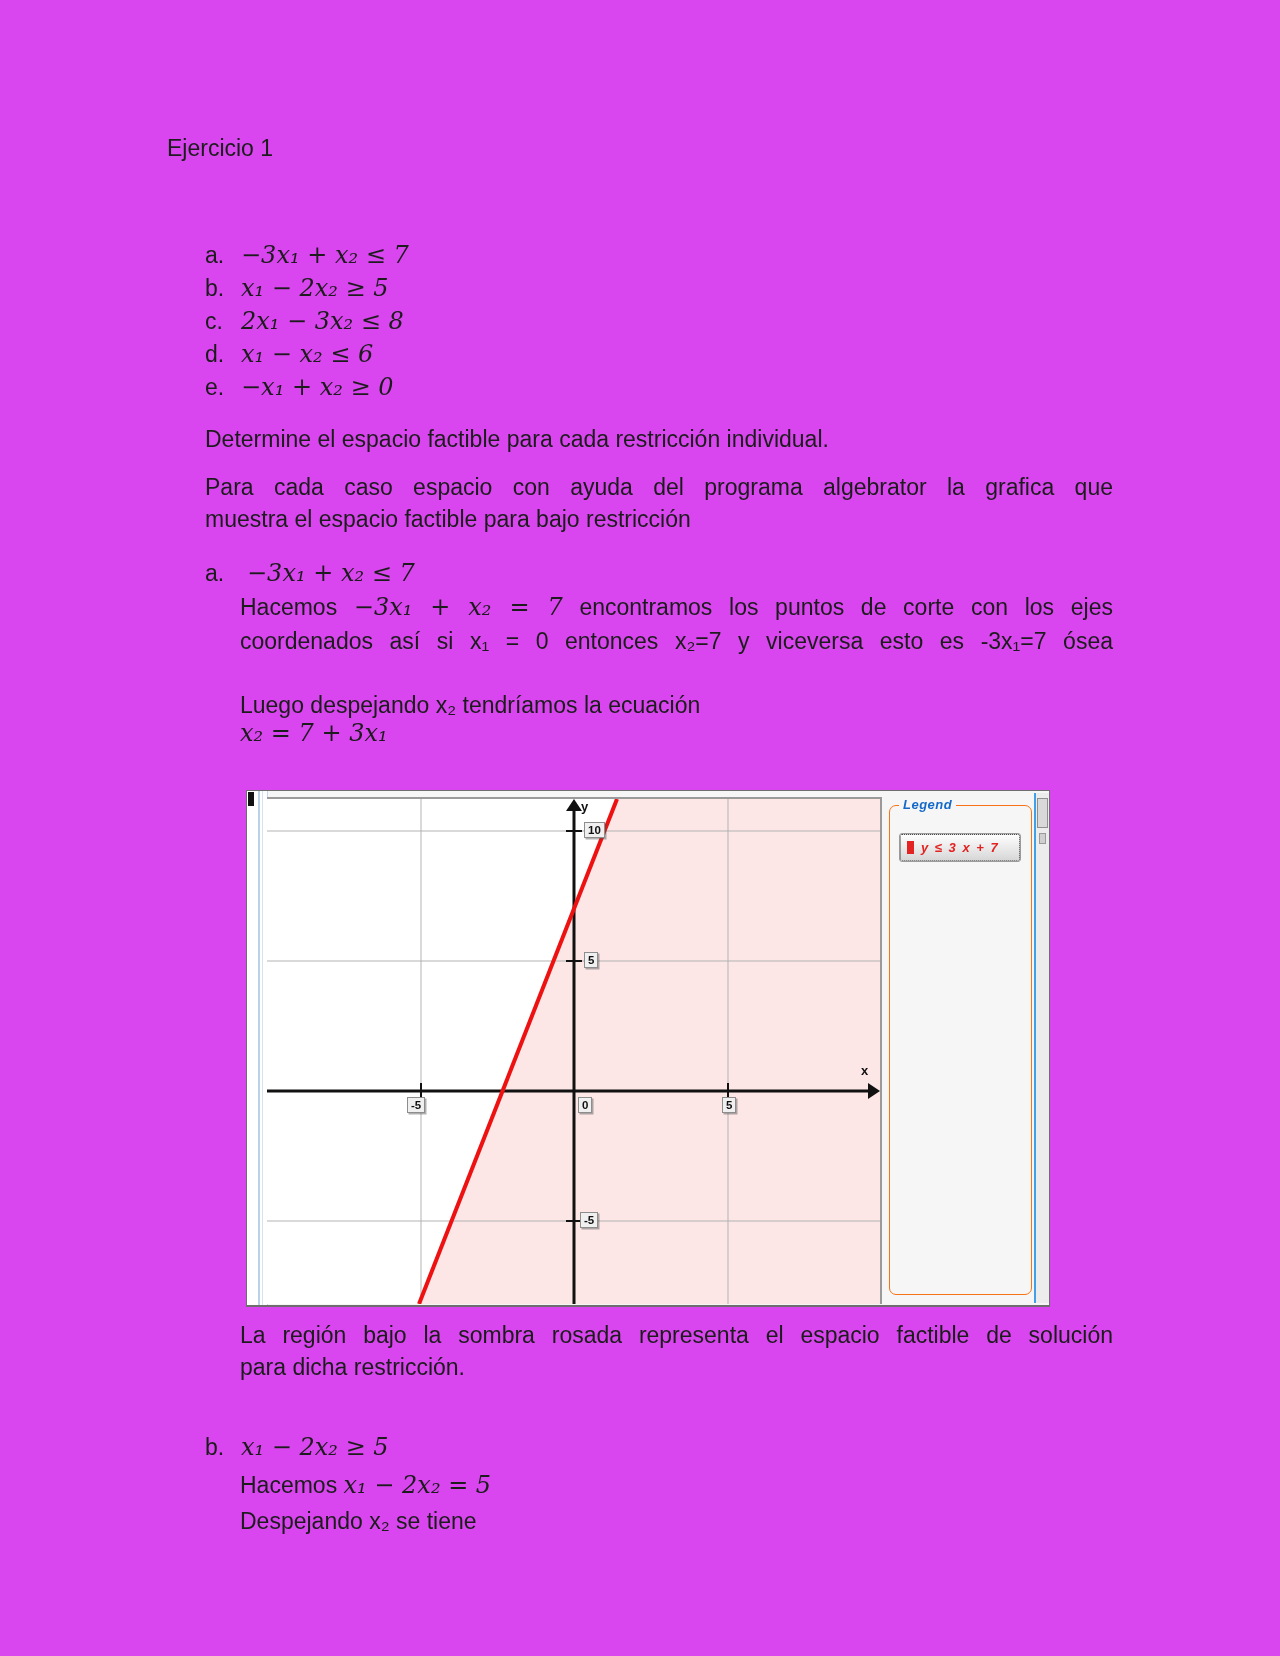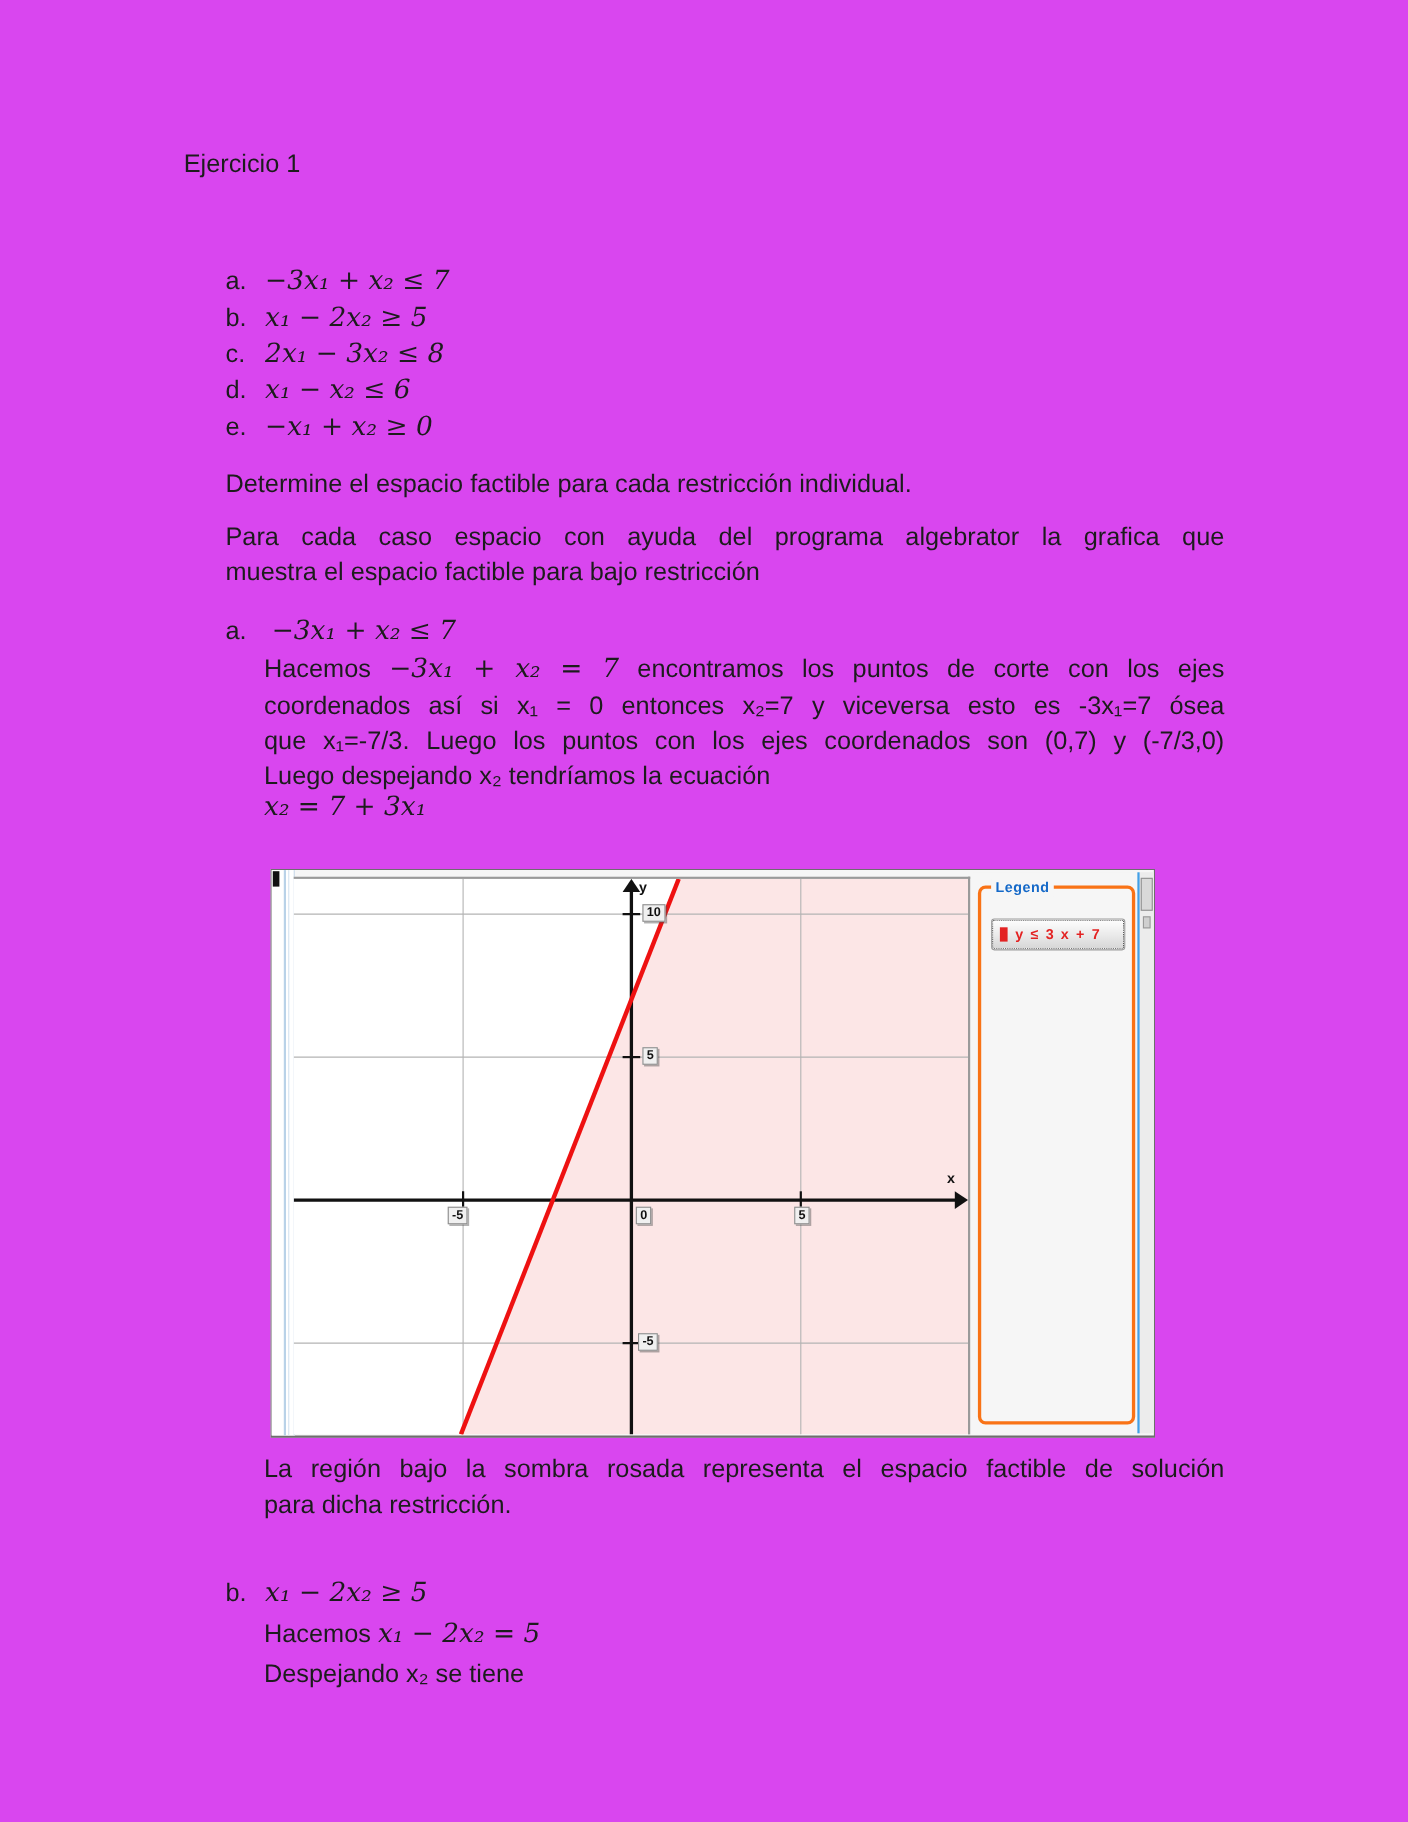--- a/index.html
+++ b/index.html
@@ -31,21 +31,21 @@
   .plot svg{position:absolute;left:0;top:0;}
   .axlab{position:absolute;font-size:13px;font-weight:bold;color:#111;line-height:13px;}
   .tag{
     position:absolute;background:#f0f0f0;border:1px solid #8d8d8d;
     box-shadow:1.5px 1.5px 0 rgba(80,80,80,.45);
     font-size:11.5px;font-weight:bold;line-height:14px;padding:0 3px;color:#111;white-space:nowrap;
   }
   .legendpanel{position:absolute;left:637px;top:2px;bottom:2px;width:152px;background:#f6f6f6;}
   .fieldset{
     position:absolute;left:5px;right:4px;top:12px;bottom:8px;
-    border:3px solid #f97316;border-radius:7px;
+    border:1px solid #f97316;border-radius:7px;font-style:italic;
   }
   .fstitle{
     position:absolute;top:-9px;left:9px;background:#f6f6f6;padding:0 4px;
     color:#1569c8;font-weight:bold;font-size:13px;letter-spacing:.5px;line-height:16px;white-space:nowrap;
   }
   .legenditem{
     position:absolute;left:10px;top:28px;width:118px;height:25px;
     background:linear-gradient(180deg,#fdfdfd 0%,#e9e9e9 55%,#d7d7d7 100%);
     border:1px dotted #4a4a4a;outline:1px solid #9b9b9b;border-radius:2px;
     display:flex;align-items:center;cursor:pointer;
@@ -88,21 +88,20 @@
   <div class="t" style="left:205px;top:504px">muestra el espacio factible para bajo restricción</div>
 
   <div class="row" style="left:205px;top:558px">
     <span class="letter" style="width:42px">a.</span><span class="mathf">−3x₁ + x₂ ≤ 7</span>
   </div>
 
   <div class="blk jus" style="left:240px;top:592px;width:873px">
     <span>Hacemos </span><span class="mathf">−3x₁ + x₂ = 7</span><span> encontramos los puntos de corte con los ejes</span>
   </div>
   <div class="blk jus" style="left:240px;top:626px;width:873px">coordenados así si x₁ = 0 entonces x₂=7 y viceversa esto es -3x₁=7 ósea</div>
-  <div class="blk jus" style="left:240px;top:658px;width:873px">que x₁=-7/3.  Luego los puntos con los ejes coordenados son (0,7) y (-7/3,0)</div>
   <div class="t" style="left:240px;top:690px">Luego despejando x₂ tendríamos la ecuación</div>
   <div class="t mathf" style="left:240px;top:718px">x₂ = 7 + 3x₁</div>
 
   <div class="chart">
 
     <div class="gutter">
       <div class="caret"></div>
       <div class="blue1"></div>
       <div class="blue2"></div>
     </div>

